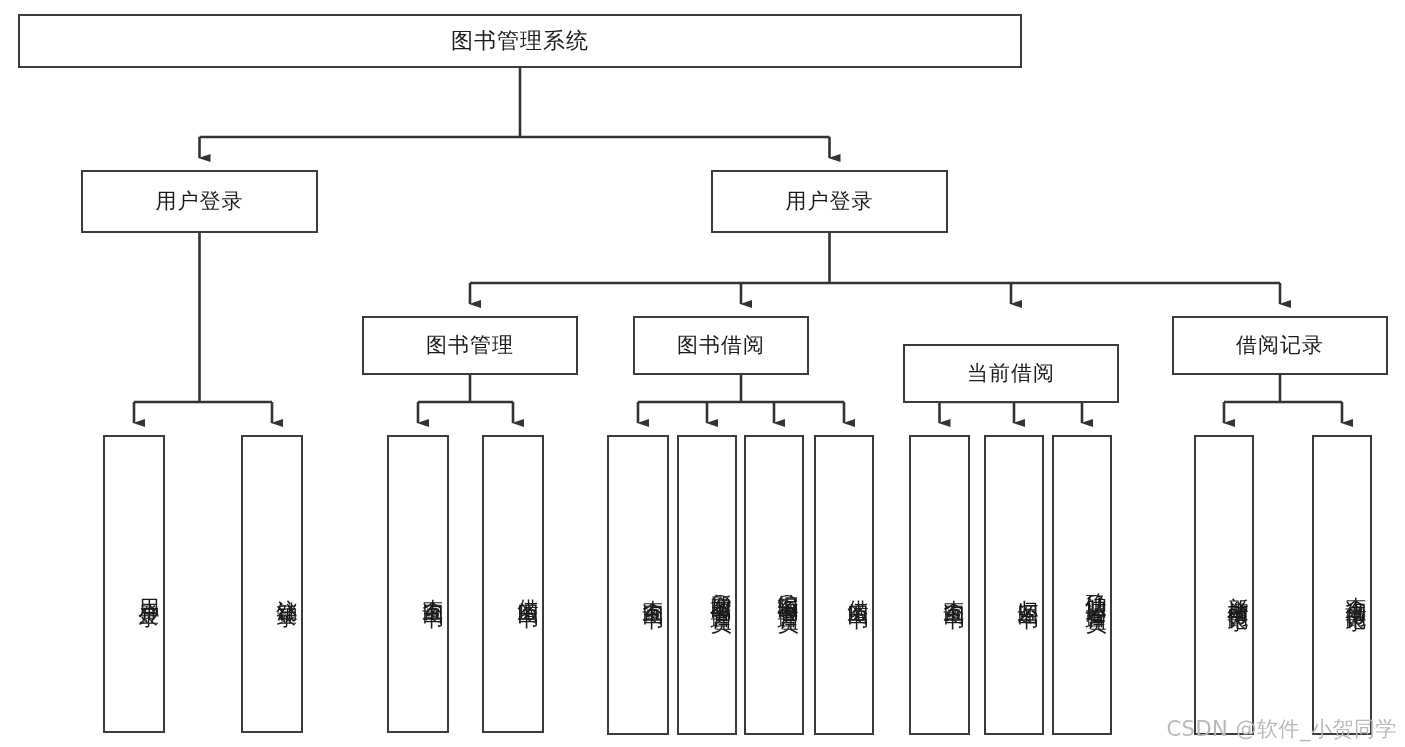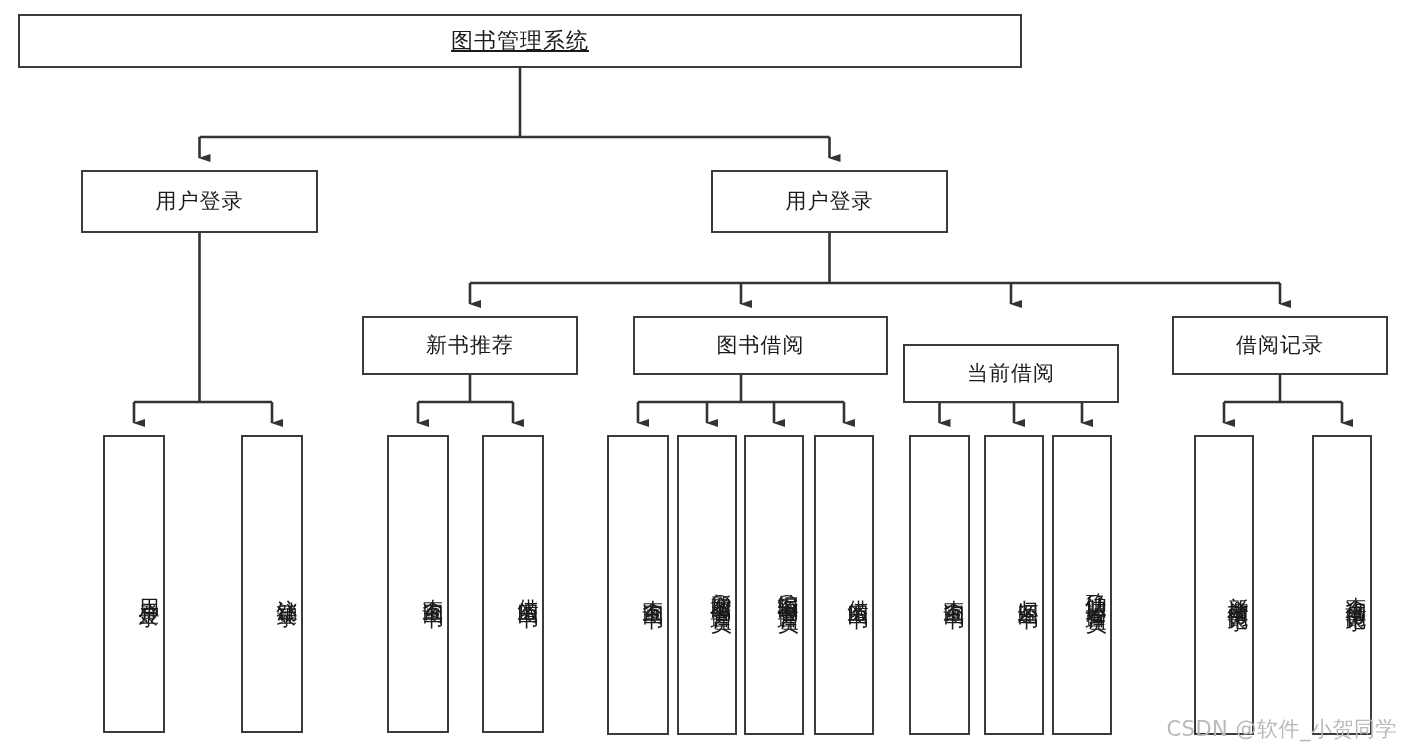--- a/index.html
+++ b/index.html
@@ -110,33 +110,33 @@
         <path d="M1014,402 L1014,423" marker-end="url(#arrow)"></path>
         <path d="M1082,402 L1082,423" marker-end="url(#arrow)"></path>
         <path d="M1280,375 L1280,402"></path>
         <path d="M1224,402 L1342,402"></path>
         <path d="M1224,402 L1224,423" marker-end="url(#arrow)"></path>
         <path d="M1342,402 L1342,423" marker-end="url(#arrow)"></path>
       </g>
   </svg>
 
   <div id="nodes-layer">
-      <div class="node horiz root" style="left: 18px; top: 14px; width: 1004px; height: 54px; text-decoration: underline;">
+      <div class="node horiz root" style="left: 18px; top: 14px; width: 1004px; height: 54px;">
         <span class="label">图书管理系统</span>
       </div>
       <div class="node horiz" style="left: 81px; top: 170px; width: 237px; height: 63px;">
         <span class="label">用户登录</span>
       </div>
       <div class="node horiz" style="left: 711px; top: 170px; width: 237px; height: 63px;">
         <span class="label">用户登录</span>
       </div>
       <div class="node horiz" style="left: 362px; top: 316px; width: 216px; height: 59px;">
-        <span class="label">新书推荐</span>
+        <span class="label">图书管理</span>
       </div>
-      <div class="node horiz" style="left: 633px; top: 316px; width: 255px; height: 59px;">
+      <div class="node horiz" style="left: 633px; top: 316px; width: 176px; height: 59px;">
         <span class="label">图书借阅</span>
       </div>
       <div class="node horiz" style="left: 903px; top: 316px; width: 216px; height: 59px; margin-top: 28px;">
         <span class="label">当前借阅</span>
       </div>
       <div class="node horiz" style="left: 1172px; top: 316px; width: 216px; height: 59px;">
         <span class="label">借阅记录</span>
       </div>
       <div class="node vert" style="left: 103px; top: 435px; width: 62px; height: 298px;">
         <span class="label">用户登录</span>

